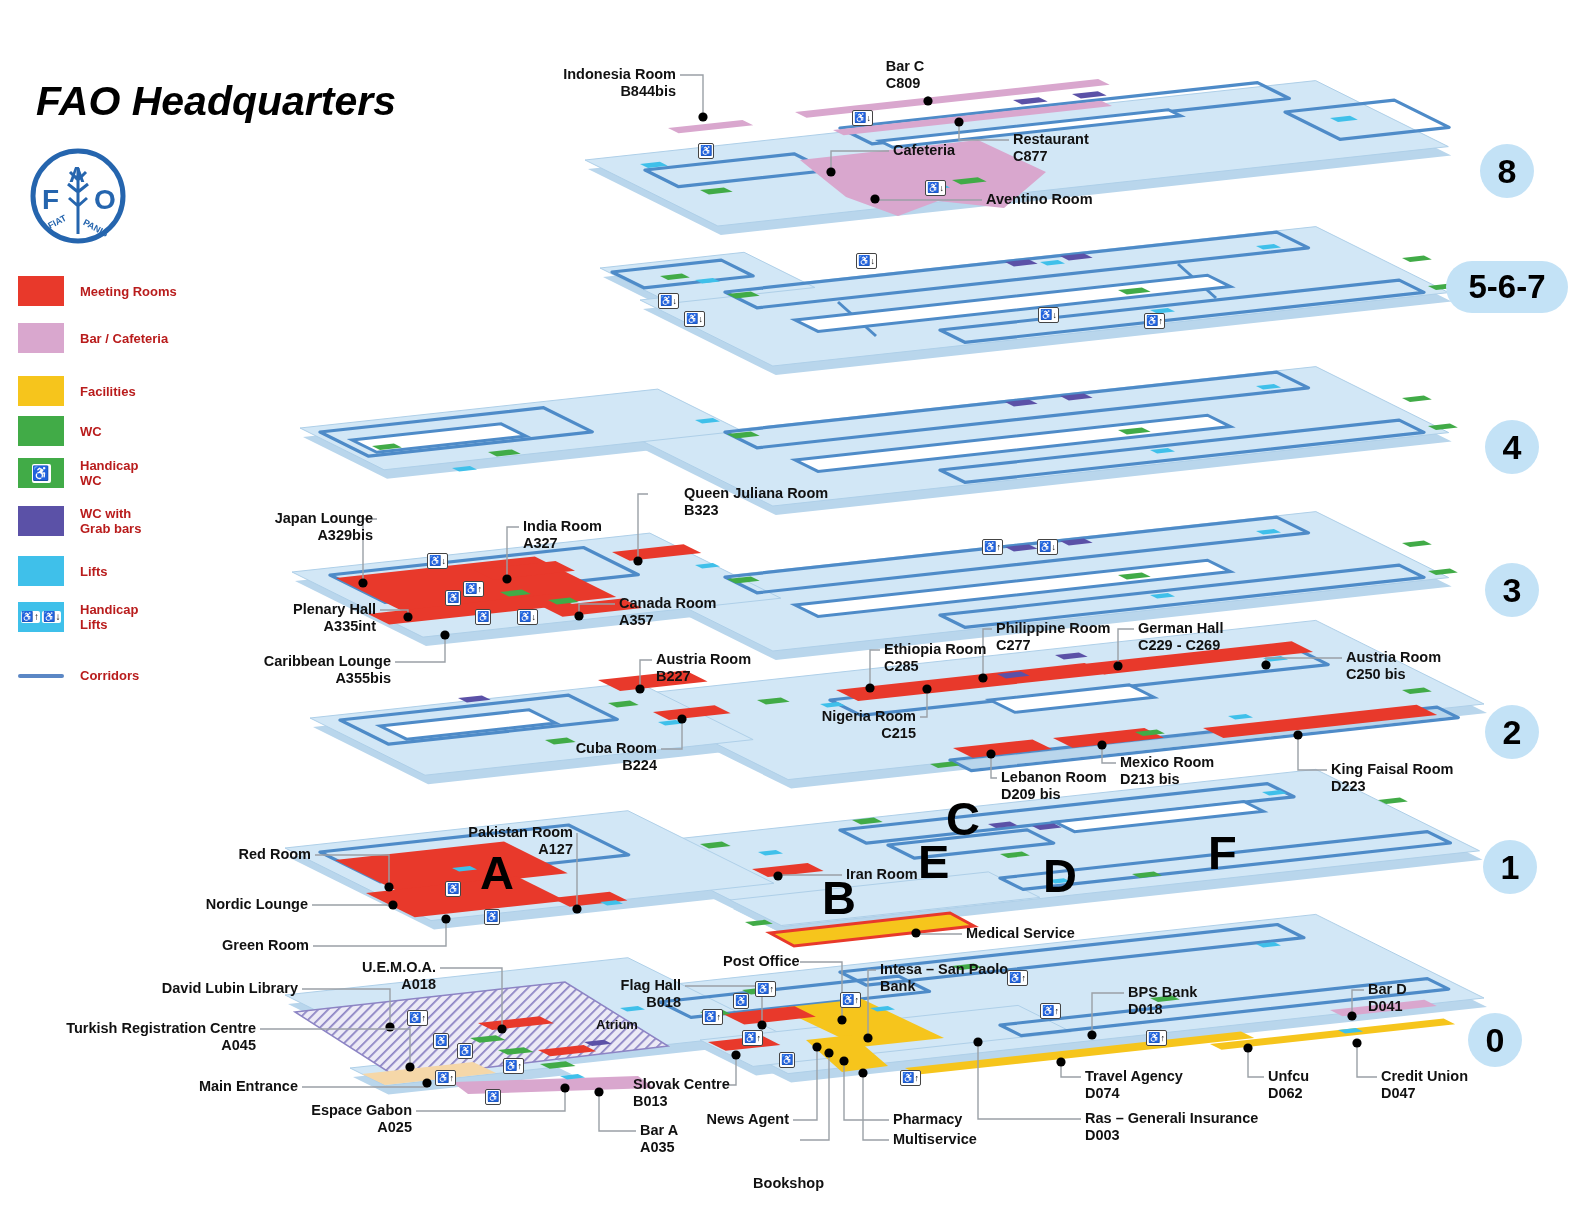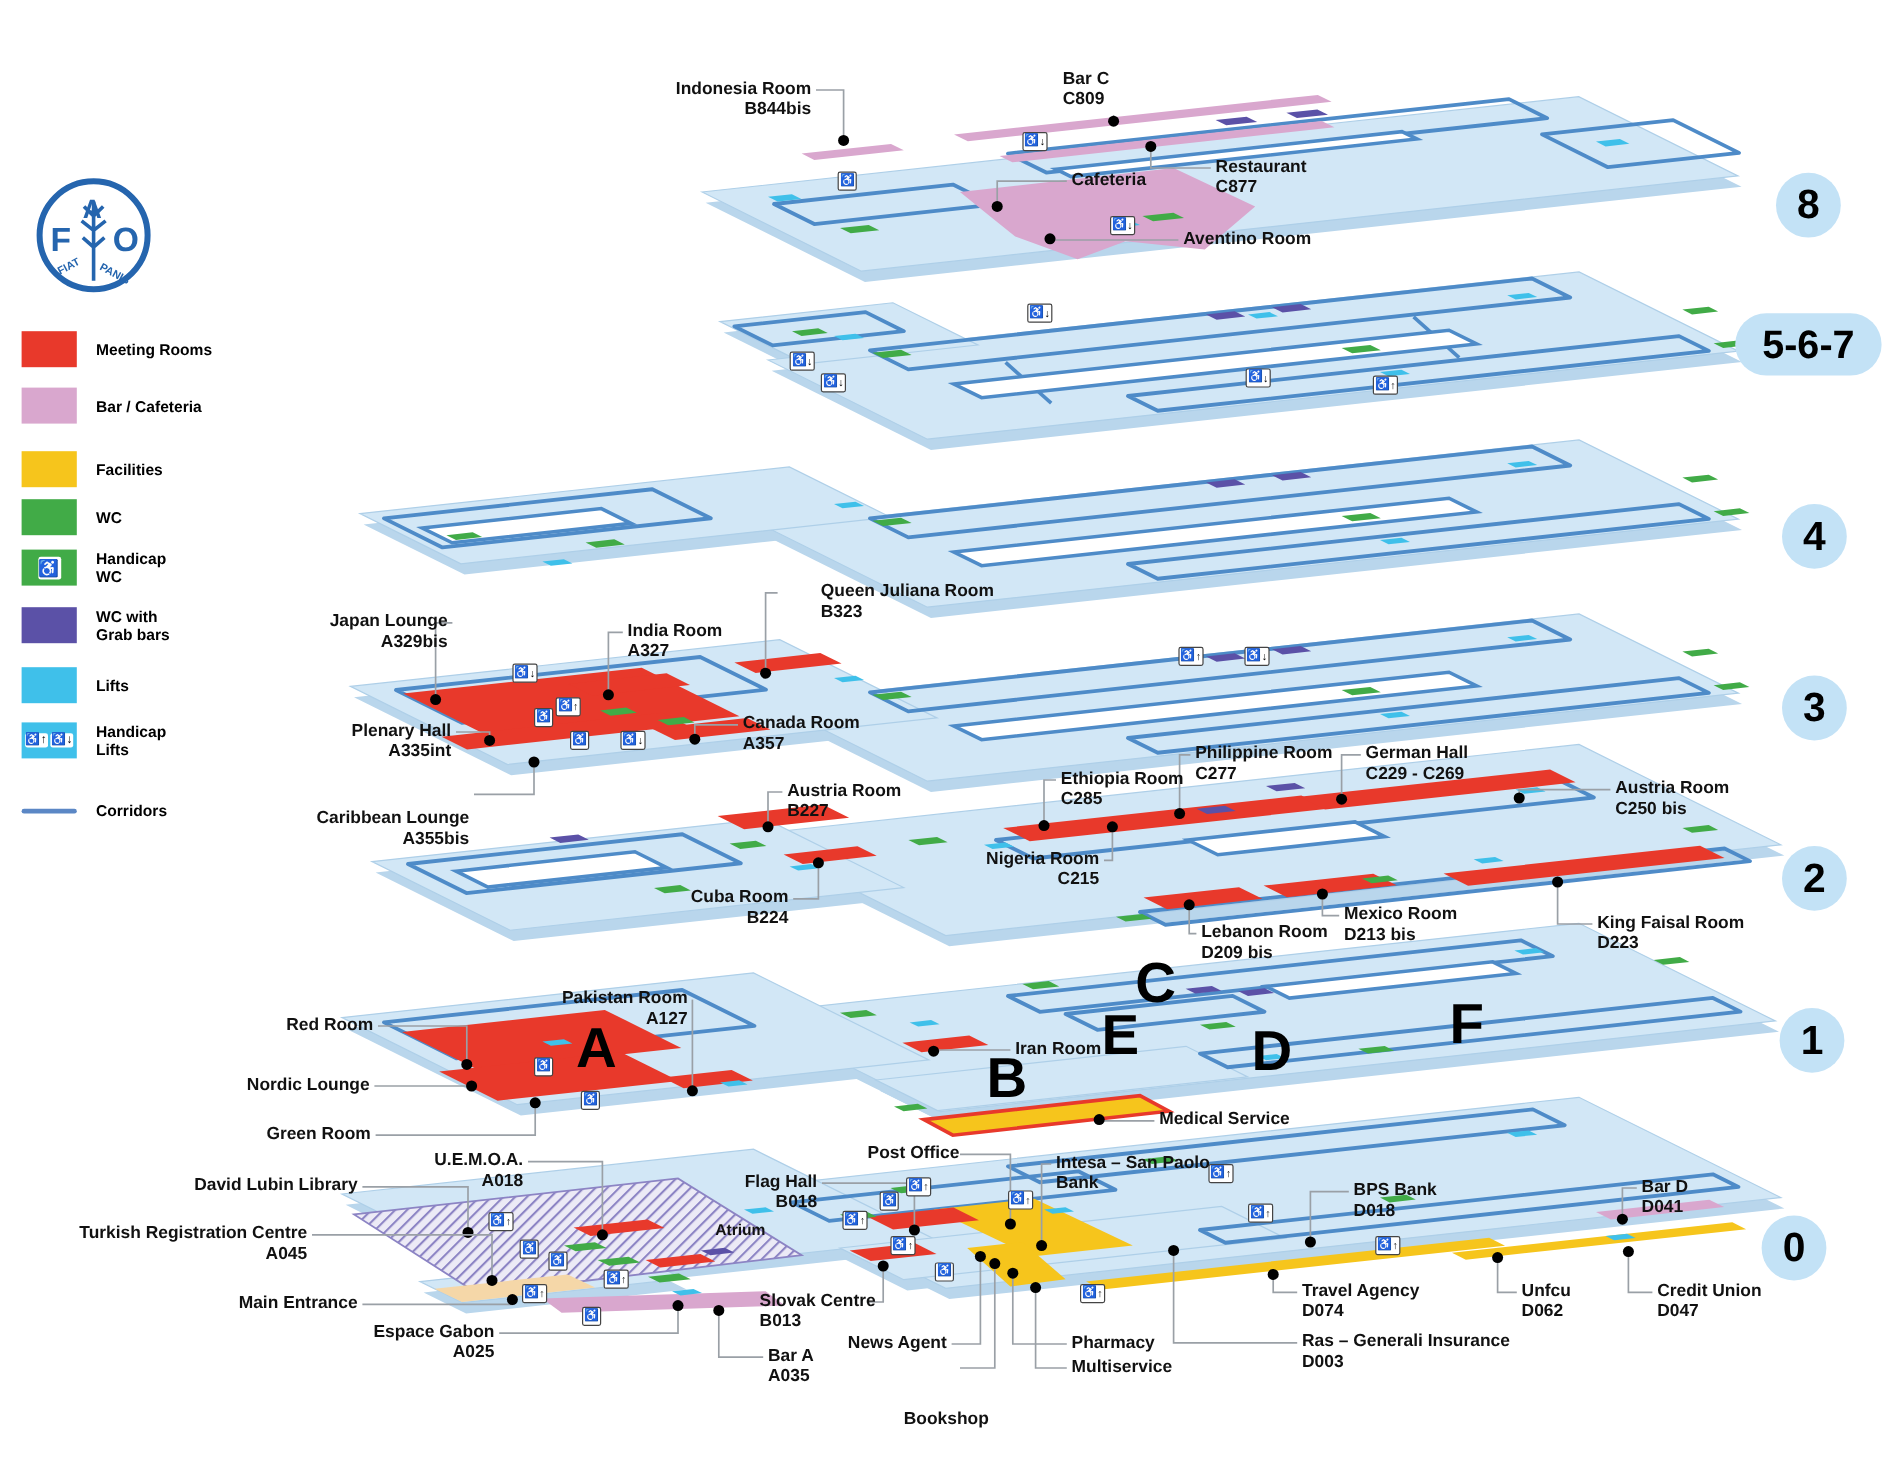--- a/index.html
+++ b/index.html
@@ -6,21 +6,21 @@
   #stage{position:relative;width:1584px;height:1224px;background:#ffffff;overflow:hidden;
          font-family:"Liberation Sans",sans-serif;}
   #map-svg{position:absolute;left:0;top:0;}
   .title{position:absolute;left:36px;top:78px;font-size:41px;font-weight:bold;font-style:italic;color:#000;white-space:nowrap;}
   #logo{position:absolute;left:28px;top:146px;}
   
   #legend{position:absolute;left:18px;top:272px;width:235px;}
   .lg-item{position:absolute;left:0;display:flex;align-items:center;}
   .lg-swatch{width:46px;height:30px;margin-right:16px;flex:0 0 46px;display:flex;align-items:center;justify-content:center;gap:2px;}
   .lg-line{width:46px;height:4px;margin-right:16px;flex:0 0 46px;border-radius:2px;}
-  .lg-label{font-size:13px;font-weight:bold;color:#000000;line-height:15px;white-space:pre-line;}
+  .lg-label{font-size:13px;font-weight:bold;color:#b91c1c;line-height:15px;white-space:pre-line;}
   .wbox{width:19px;height:19px;background:#fff;border-radius:2px;display:flex;align-items:center;justify-content:center;font-size:14px;line-height:18px;color:#000;}
   .wmini{background:#fff;border-radius:2px;font-size:10px;line-height:12px;padding:0 1px;color:#000;white-space:nowrap;}
   
   .badge{position:absolute;background:#c3e2f6;color:#000;display:flex;align-items:center;justify-content:center;
          font-weight:bold;border-radius:50px;}
   
   .maplabel{position:absolute;font-size:14.5px;font-weight:bold;line-height:17px;color:#111;white-space:nowrap;z-index:5;}
   .maplabel .code:empty{display:none;}
   .maplabel .nm,.maplabel .code{display:block;}
   .maplabel.al-right{text-align:right;}
@@ -326,20 +326,21 @@
         <circle cx="1092" cy="1035" r="4.6" fill="#000"></circle>
         <polyline points="1364.0,990.0 1352.0,990.0 1352.0,1016.0" fill="none" stroke="#9aa0a6" stroke-width="1.4"></polyline>
         <circle cx="1352" cy="1016" r="4.6" fill="#000"></circle>
         <polyline points="1264.0,1077.0 1248.0,1077.0 1248.0,1048.0" fill="none" stroke="#9aa0a6" stroke-width="1.4"></polyline>
         <circle cx="1248" cy="1048" r="4.6" fill="#000"></circle>
         <polyline points="1377.0,1077.0 1357.0,1077.0 1357.0,1043.0" fill="none" stroke="#9aa0a6" stroke-width="1.4"></polyline>
         <circle cx="1357" cy="1043" r="4.6" fill="#000"></circle>
       </g>
   </svg>
 
+  <div class="title">FAO Headquarters</div>
 
   <svg id="logo" width="100" height="100">
     <circle cx="50" cy="50" r="45" fill="#ffffff" stroke="#2565ae" stroke-width="5"></circle>
     <text x="14" y="63" font-size="28" font-weight="bold" fill="#2565ae" font-family="Liberation Sans, sans-serif">F</text>
     <text x="66" y="63" font-size="28" font-weight="bold" fill="#2565ae" font-family="Liberation Sans, sans-serif">O</text>
     <text x="41" y="36" font-size="22" font-weight="bold" fill="#2565ae" font-family="Liberation Sans, sans-serif">A</text>
     <path d="M50 22 L50 88 M50 34 L42 26 M50 34 L58 26 M50 46 L40 38 M50 46 L60 38 M50 60 L41 52 M50 60 L59 52" stroke="#2565ae" stroke-width="3" fill="none"></path>
     <text x="20" y="81" font-size="9" font-weight="bold" fill="#2565ae" transform="rotate(-28 25 78)" font-family="Liberation Sans, sans-serif">FIAT</text>
     <text x="55" y="84" font-size="9" font-weight="bold" fill="#2565ae" transform="rotate(28 66 80)" font-family="Liberation Sans, sans-serif">PANIS</text>
   </svg>
@@ -429,21 +430,21 @@
         <span class="code">A327</span>
       </div>
       <div class="maplabel al-left" style="left: 619px; top: 595px;">
         <span class="nm">Canada Room</span>
         <span class="code">A357</span>
       </div>
       <div class="maplabel al-right" style="right: 1208px; top: 601px;">
         <span class="nm">Plenary Hall</span>
         <span class="code">A335int</span>
       </div>
-      <div class="maplabel al-right" style="right: 1193px; top: 653px; margin-top: 21px;">
+      <div class="maplabel al-right" style="right: 1193px; top: 653px;">
         <span class="nm">Caribbean Lounge</span>
         <span class="code">A355bis</span>
       </div>
       <div class="maplabel al-left" style="left: 656px; top: 651px;">
         <span class="nm">Austria Room</span>
         <span class="code">B227</span>
       </div>
       <div class="maplabel al-right" style="right: 927px; top: 740px;">
         <span class="nm">Cuba Room</span>
         <span class="code">B224</span>

